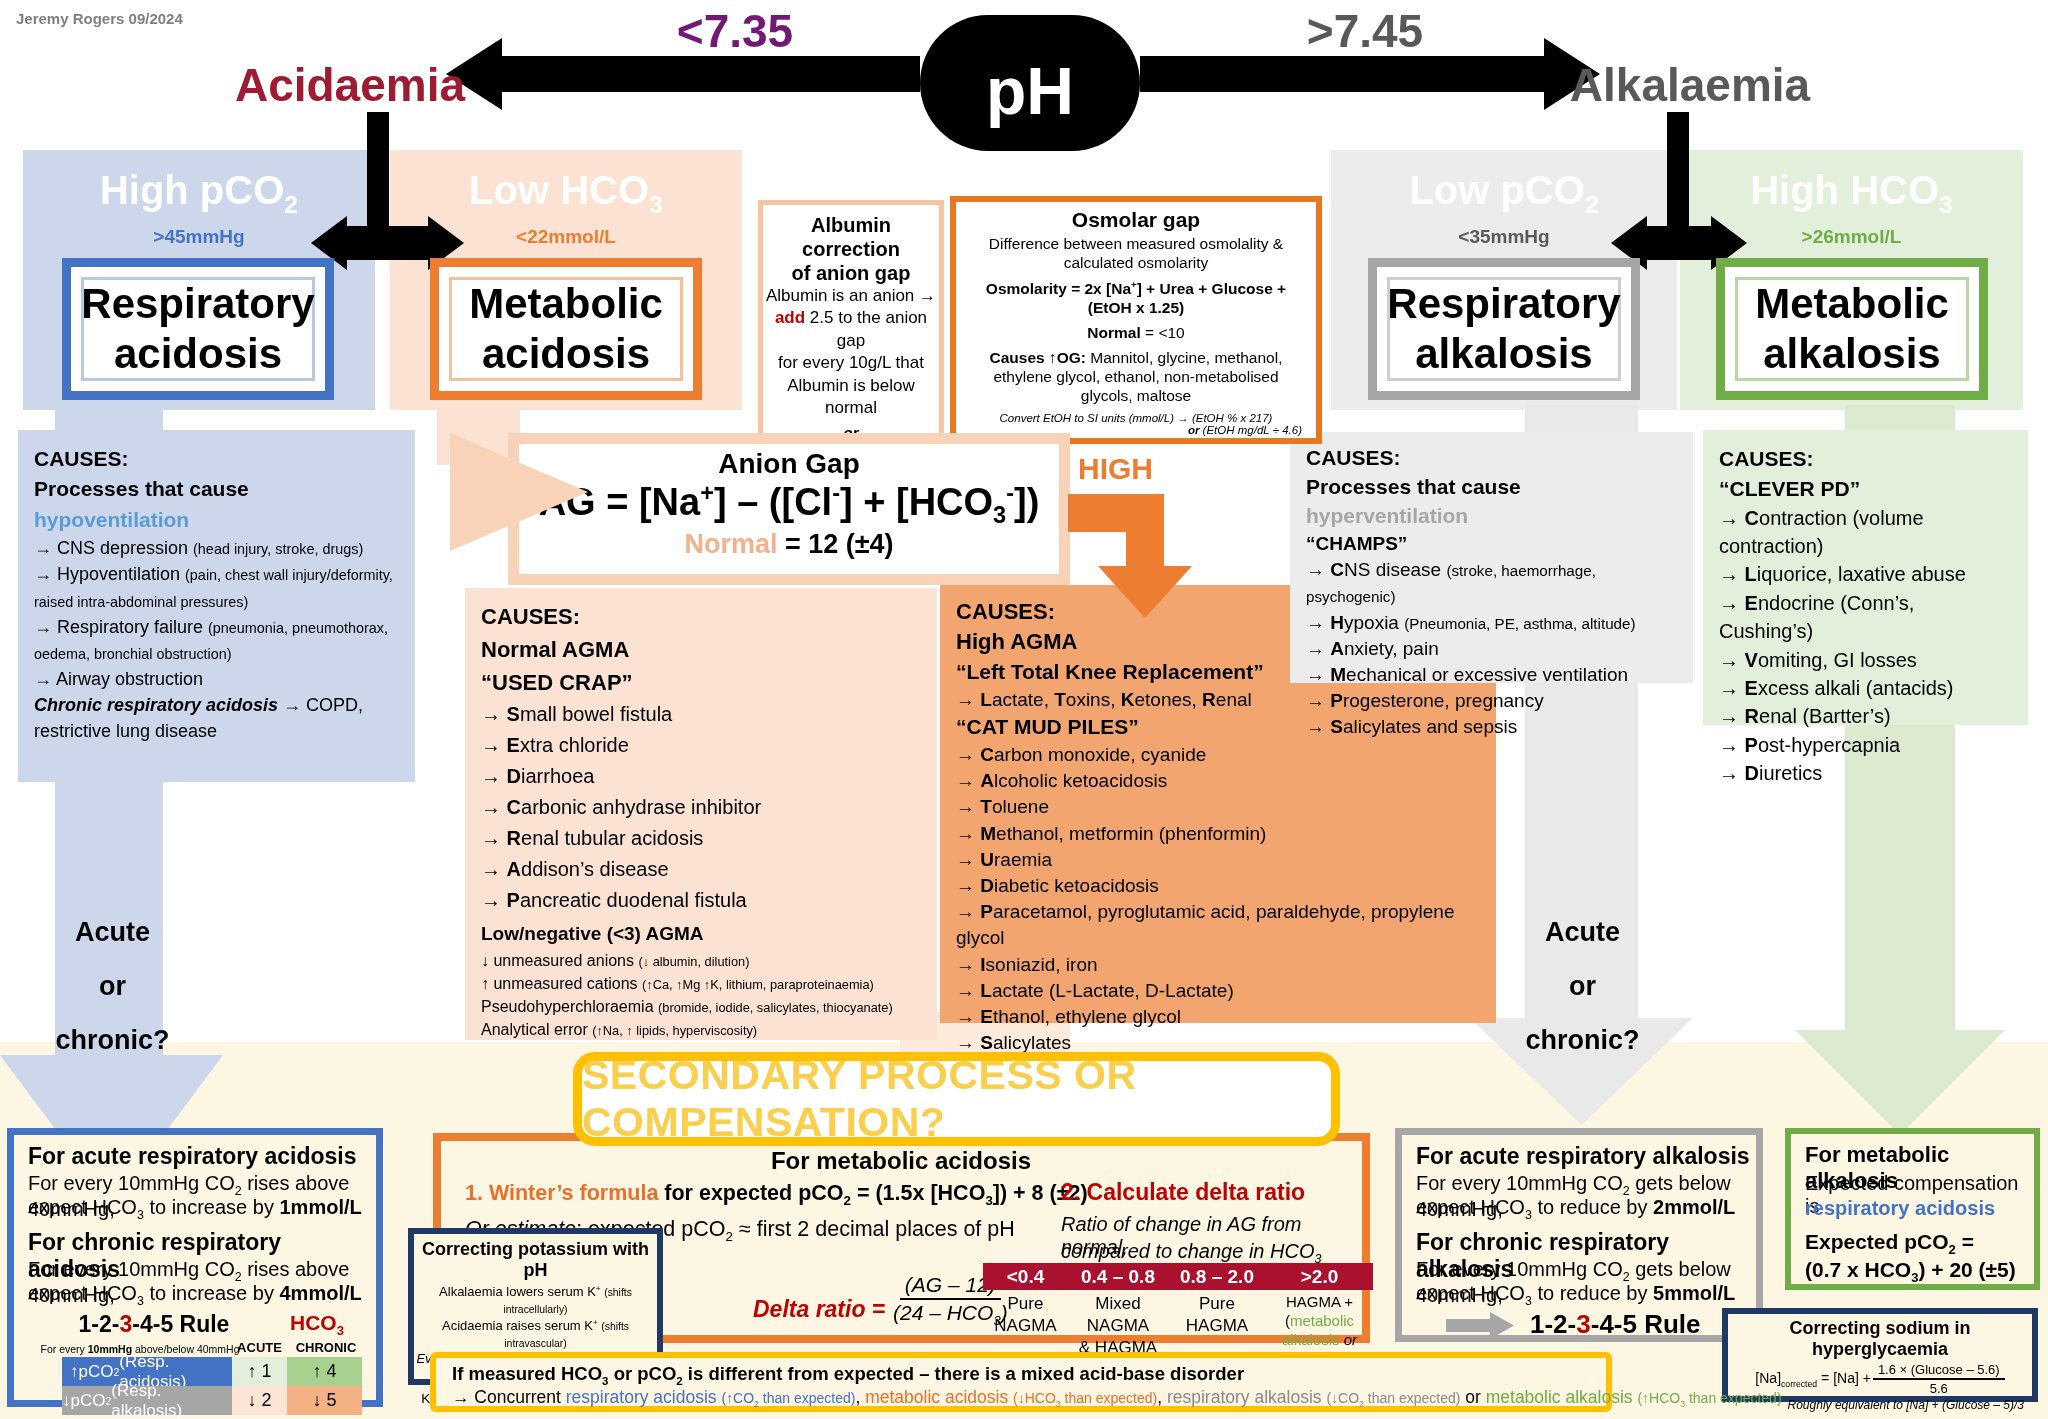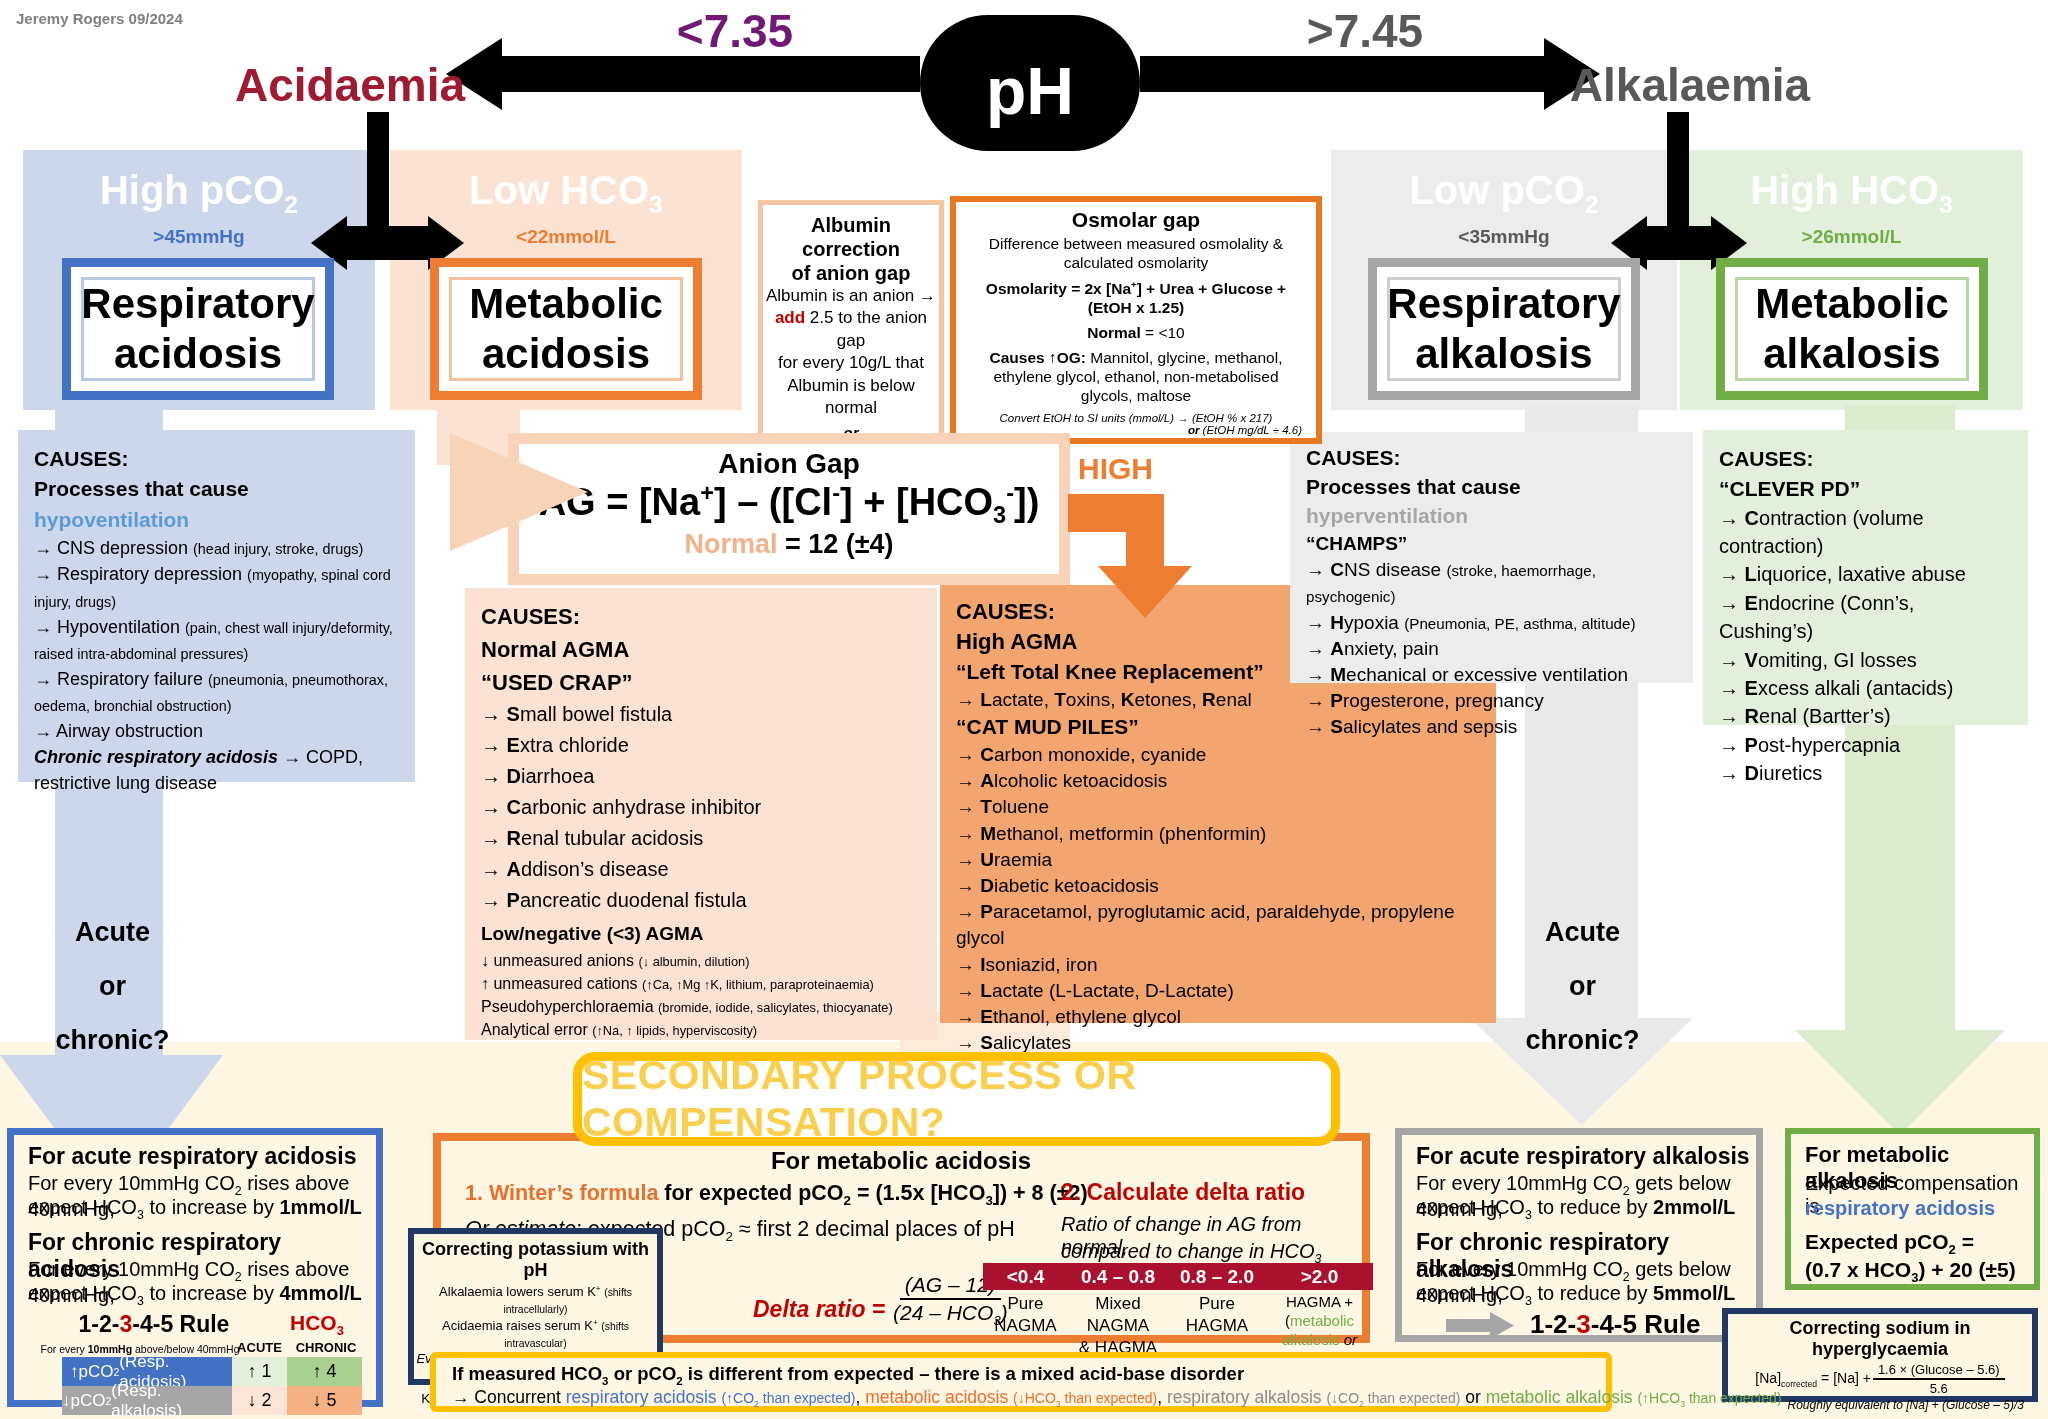--- a/index.html
+++ b/index.html
@@ -144,21 +144,20 @@
   <div class="abs b" style="left:1078px;top:452px;font-size:30px;color:#ed7d31;z-index:3;">HIGH</div>
   <div class="abs" style="left:1068px;top:494px;width:96px;height:38px;background:#ed7d31;z-index:3;"></div>
   <div class="abs" style="left:1126px;top:494px;width:38px;height:76px;background:#ed7d31;z-index:3;"></div>
   <div class="abs tri-down" style="left:1098px;top:566px;width:94px;height:52px;background:#ed7d31;z-index:3;"></div>
 
   <div class="abs causesbox" style="left:18px;top:430px;width:397px;height:352px;background:#ccd7eb;padding:14px 16px;font-size:18px;line-height:1.45;">
     <div class="b" style="font-size:21px;">CAUSES:</div>
     <div class="b" style="font-size:21px;"><span>Processes that cause </span><span class="c-lb">hypoventilation</span></div>
     <div>
         <div class="li">→ CNS depression <span class="note">(head injury, stroke, drugs)</span></div>
-        <div class="li">→ Respiratory depression <span class="note">(myopathy, spinal cord injury, drugs)</span></div>
         <div class="li">→ Hypoventilation <span class="note">(pain, chest wall injury/deformity, raised intra-abdominal pressures)</span></div>
         <div class="li">→ Respiratory failure <span class="note">(pneumonia, pneumothorax, oedema, bronchial obstruction)</span></div>
         <div class="li">→ Airway obstruction</div>
         <div class="li"><b><i>Chronic respiratory acidosis</i></b> → COPD, restrictive lung disease</div>
       </div>
   </div>
 
   <div class="abs causesbox" style="left:465px;top:588px;width:472px;height:452px;background:#fbe2d2;padding:12px 16px;font-size:20px;line-height:1.5;">
     <div class="b" style="font-size:22px;">CAUSES:</div>
     <div class="b" style="font-size:22px;">Normal AGMA</div>

